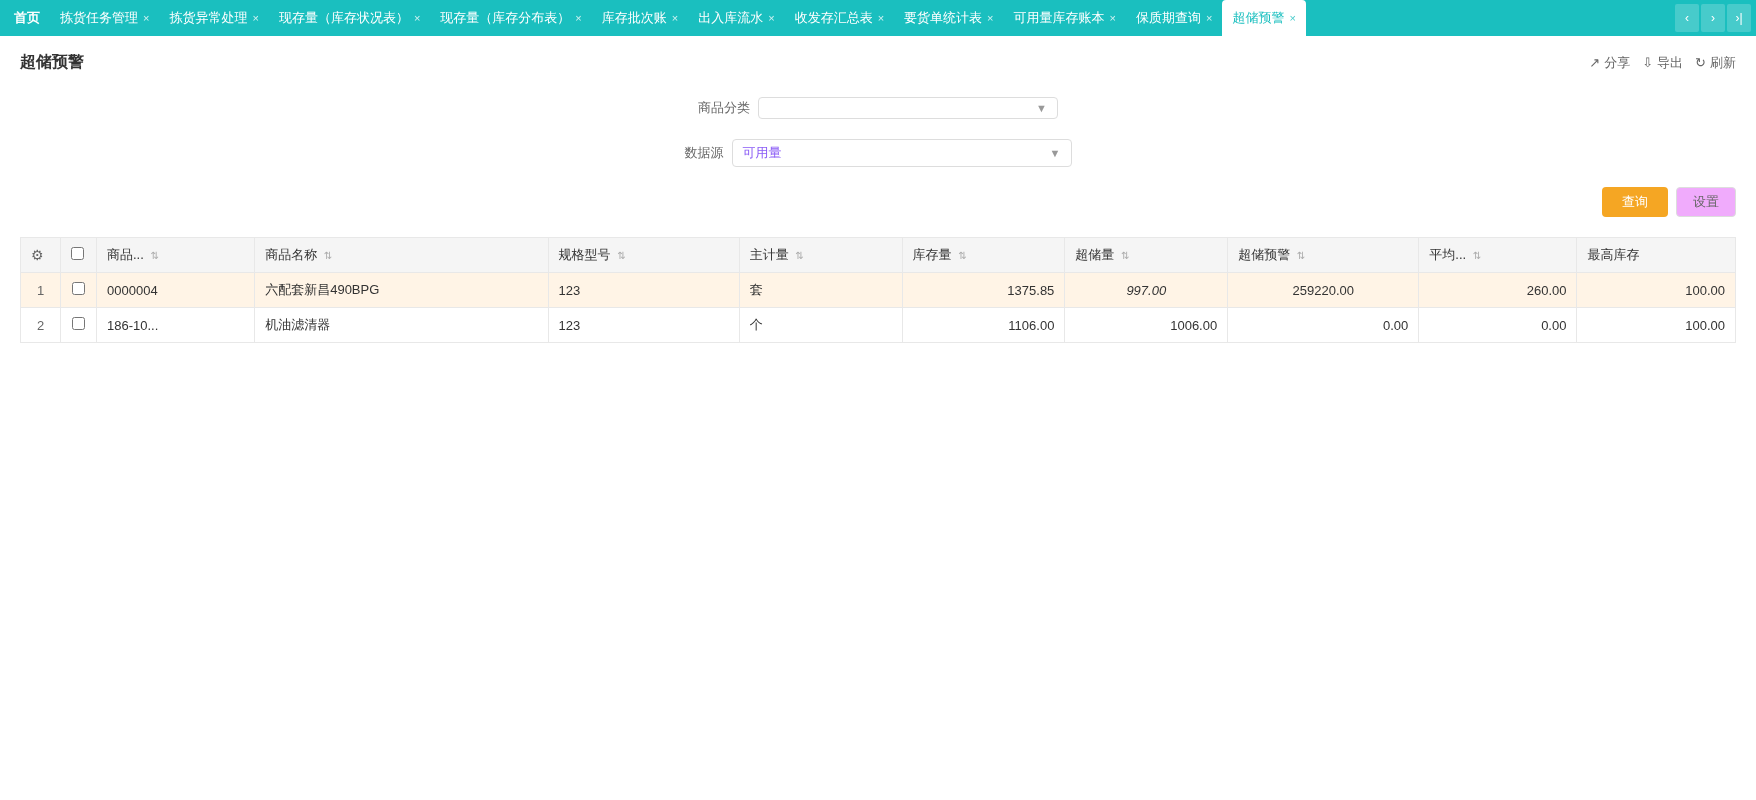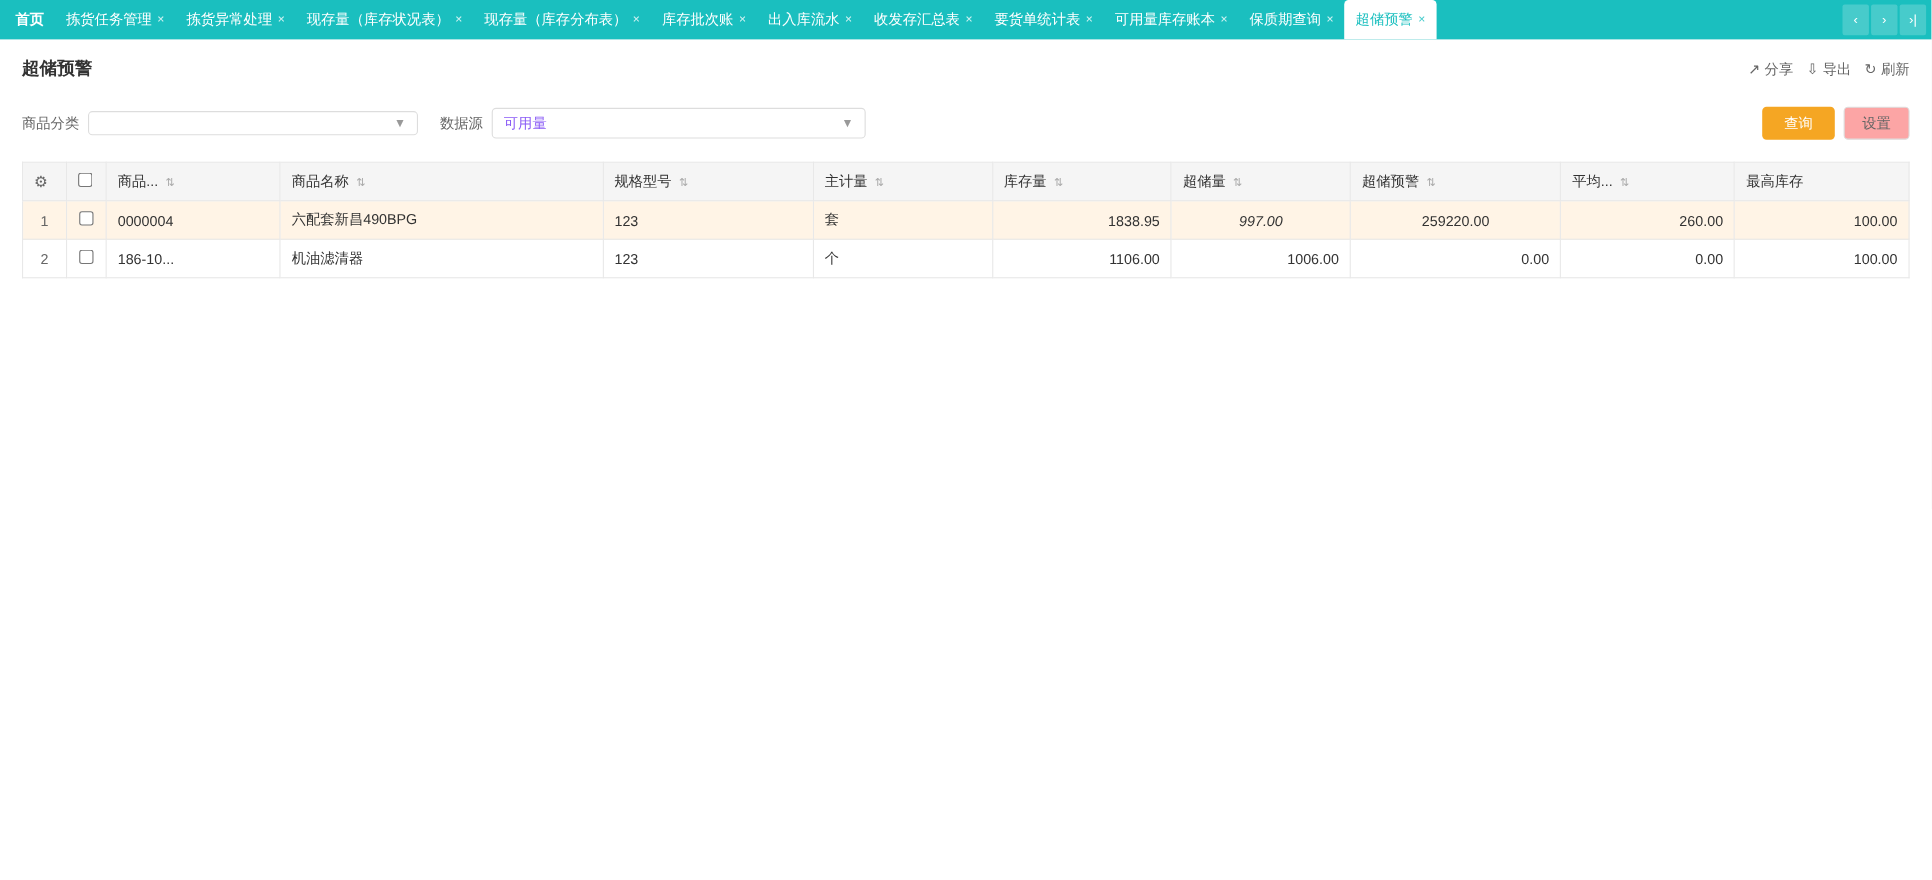--- a/index.html
+++ b/index.html
@@ -91,20 +91,21 @@
       border: none;
     }
 
     
     .filter-bar {
       display: flex;
       align-items: center;
       gap: 20px;
       margin-bottom: 12px;
       padding: 8px 0;
+      flex-direction: column;
     }
     .filter-item {
       display: flex;
       align-items: center;
       gap: 8px;
     }
     .filter-label {
       color: #666;
       font-size: 13px;
       white-space: nowrap;
@@ -127,21 +128,21 @@
     .btn-query {
       background: #f5a623;
       color: #fff;
       border: none;
       border-radius: 4px;
       padding: 6px 20px;
       cursor: pointer;
       font-size: 13px;
     }
     .btn-settings {
-      background: #fca5a5;
+      background: #f0abfc;
       color: #666;
       border: 1px solid #ddd;
       border-radius: 4px;
       padding: 5px 16px;
       cursor: pointer;
       font-size: 13px;
     }
 
     .filter-buttons {
       margin-left: auto;
@@ -342,21 +343,21 @@
     <tbody id="table-body">
     <tr class="highlighted">
     <td class="row-number">1</td>
     <td class="checkbox-cell">
       <input type="checkbox" style="">
     </td>
     <td>0000004</td>
     <td>六配套新昌490BPG</td>
     <td>123</td>
     <td>套</td>
-    <td style="text-align:right;">1838.95</td>
+    <td style="text-align:right;">1375.85</td>
     <td style="text-align:center;font-style:italic;">997.00</td>
     <td style="text-align:center;">259220.00</td>
     <td style="text-align:right;">260.00</td>
     <td style="text-align:right;">100.00</td>
   </tr>
         <tr>
     <td class="row-number">2</td>
     <td class="checkbox-cell">
       <input type="checkbox" style="">
     </td>

